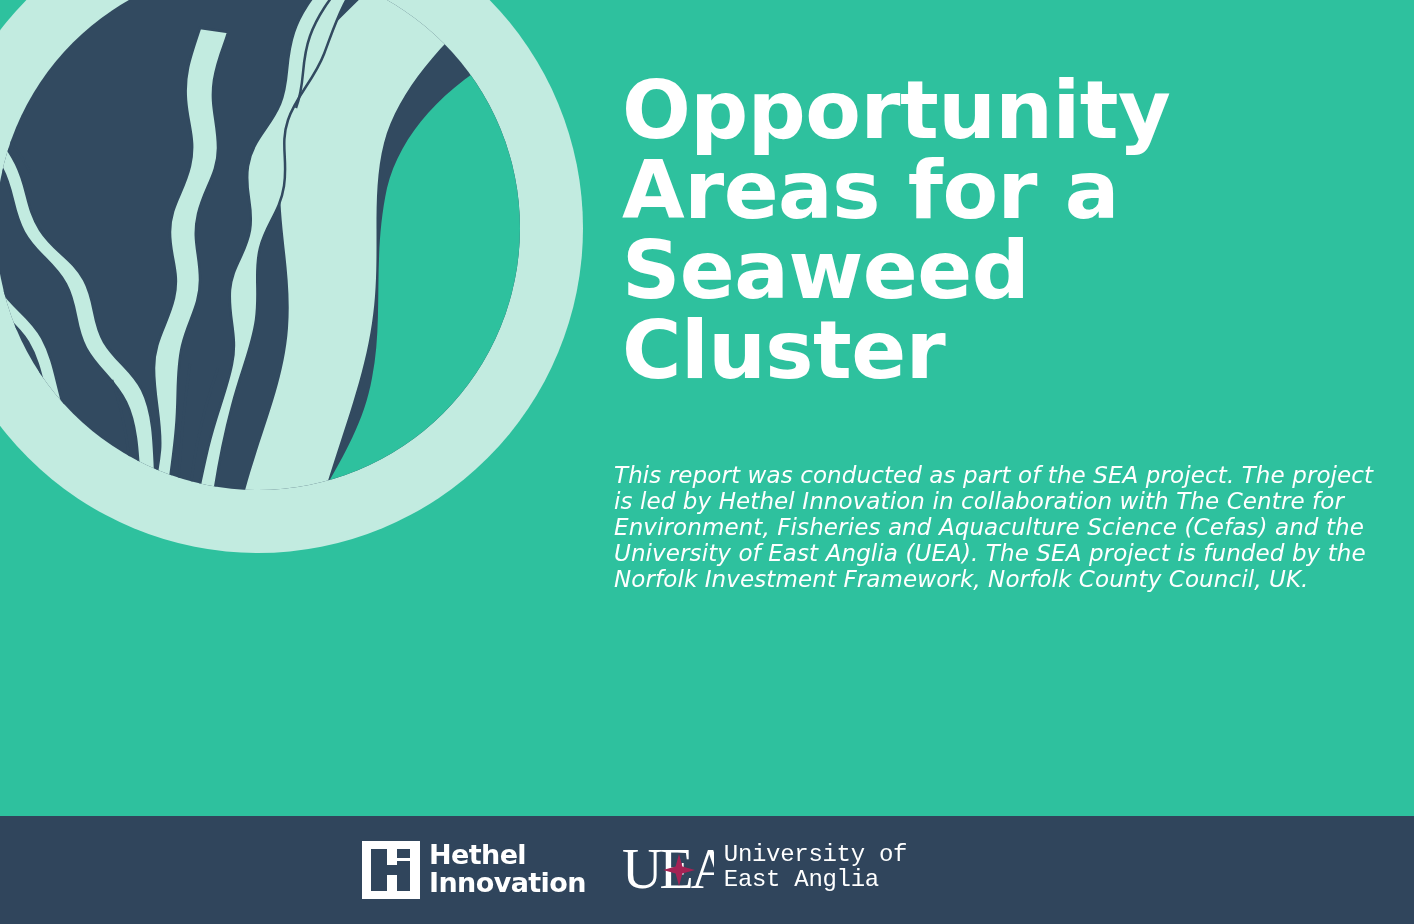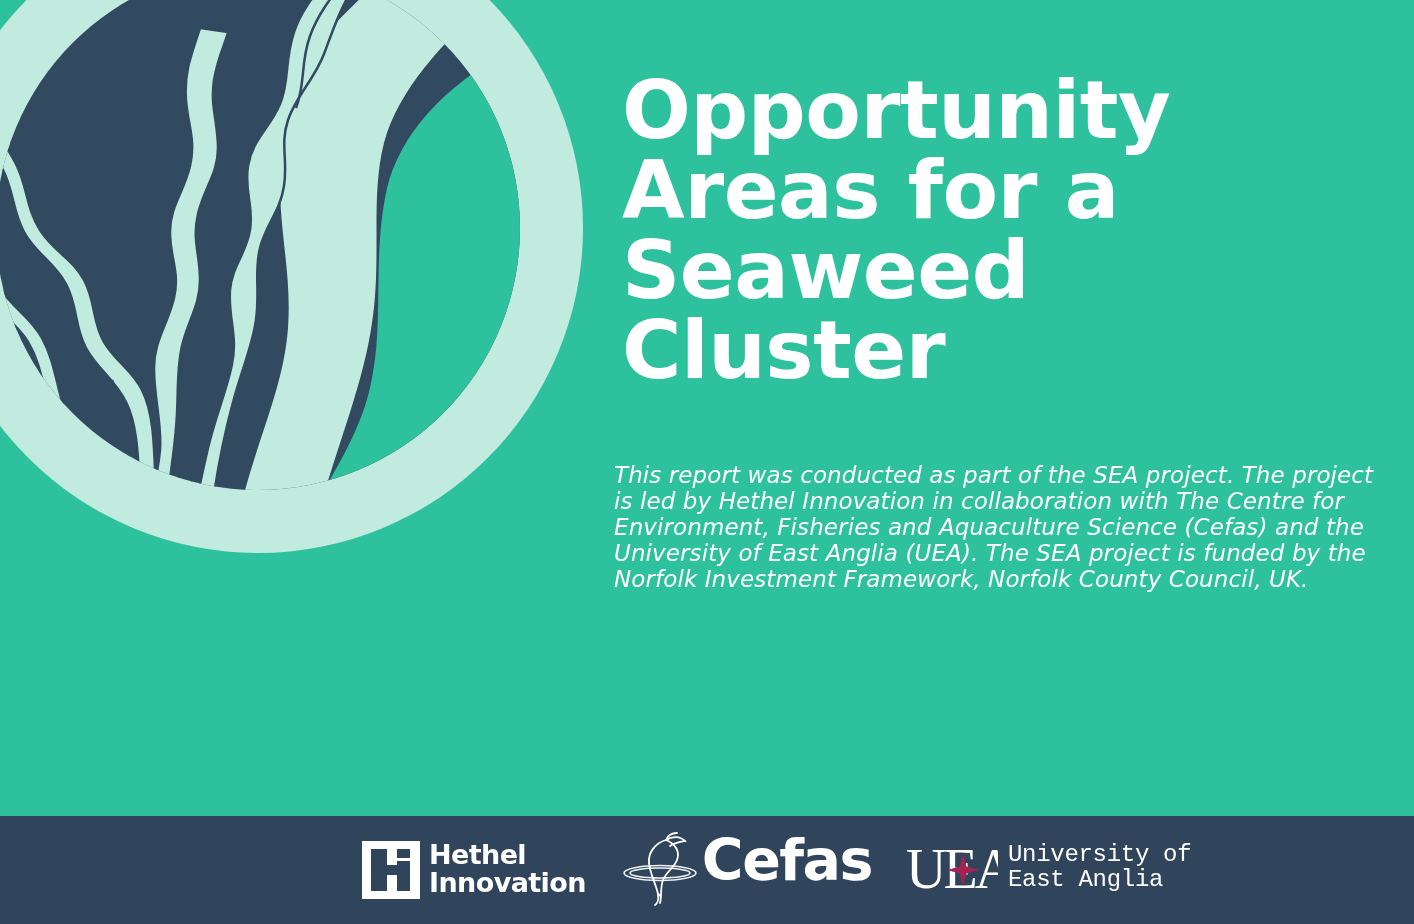--- a/index.html
+++ b/index.html
@@ -280,42 +280,20 @@
           <rect x="2" y="2" width="16" height="42" fill="#30455c"></rect>
           <rect x="18" y="18" width="10" height="10" fill="#30455c"></rect>
           <rect x="28" y="14" width="13" height="30" fill="#30455c"></rect>
           <rect x="28" y="2" width="13" height="9" fill="#30455c"></rect>
         </svg>
       </span>
       <span class="hethel-words">Hethel
 Innovation</span>
     </div>
 
-    <div class="logo" id="logo-cefas">
-      <span class="cefas-mark">
-        <svg width="78" height="76" viewBox="0 0 78 76" xmlns="http://www.w3.org/2000/svg" aria-hidden="true">
-          <g fill="none" stroke="#ffffff" stroke-width="1.8" stroke-linecap="round">
-
-            <path d="M44 8 C 33 11, 26 21, 27 31 C 28 42, 34 52, 36 62 C 37 68, 36 71, 33 73"></path>
-            <path d="M44 8 C 54 12, 58 20, 55 28 C 52 36, 44 40, 41 48 C 38 56, 40 64, 38 71"></path>
-
-            <path d="M44 8 C 50 4, 58 4, 63 9 C 58 10, 52 11, 48 14"></path>
-            <path d="M44 8 C 46 3, 50 1, 55 1"></path>
-
-            <circle cx="37" cy="63" r="1.6" fill="#ffffff" stroke="none"></circle>
-          </g>
-
-          <g fill="none" stroke="#ffffff" stroke-width="1.6" opacity="0.92">
-            <ellipse cx="38" cy="41" rx="36" ry="7.5"></ellipse>
-            <ellipse cx="38" cy="41" rx="30" ry="5"></ellipse>
-          </g>
-        </svg>
-      </span>
-      <span class="cefas-word">Cefas</span>
-    </div>
 
     <div class="logo" id="logo-uea">
       <span class="uea-mark">
         <svg width="92" height="56" viewBox="0 0 92 56" xmlns="http://www.w3.org/2000/svg" aria-hidden="true">
           <text x="0" y="46" font-family="'Liberation Serif', serif" font-size="56" fill="#ffffff" letter-spacing="-3">UEA</text>
 
           <path d="M57 12 L60.4 24.6 L73 28 L60.4 31.4 L57 44 L53.6 31.4 L41 28 L53.6 24.6 Z" fill="#a52254"></path>
         </svg>
       </span>
       <span class="uea-words">University of

